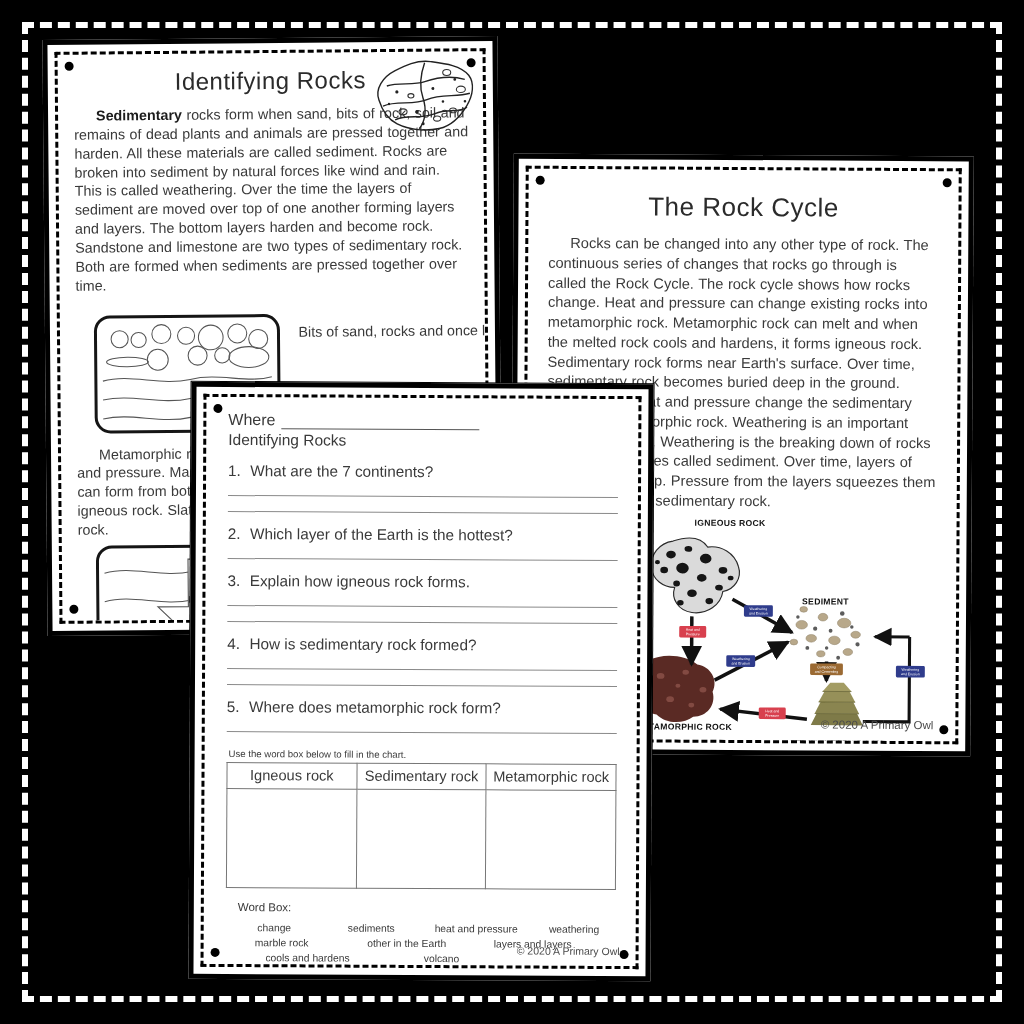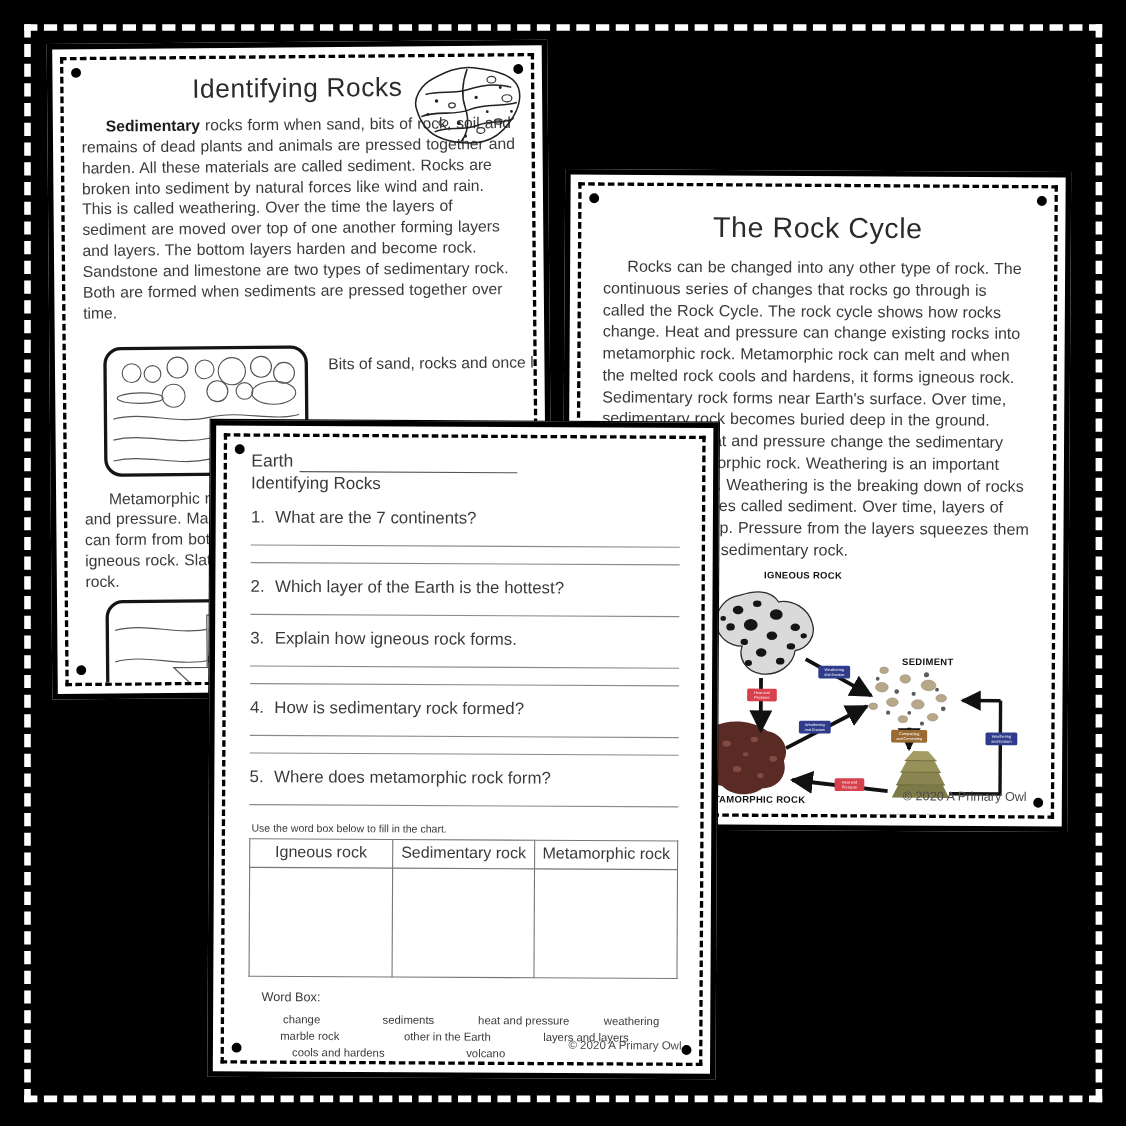--- a/index.html
+++ b/index.html
@@ -420,39 +420,39 @@
             <g>
               <rect x="384" y="150" width="30" height="12" rx="1.5" fill="#2F3C8C"></rect>
               <text x="399" y="155">Weathering</text>
                 <text x="399" y="159.6">and Erosion</text>
             </g>
           </g>
         </svg>
 
         <span class="cyc-label" style="left:168px;top:2px;">IGNEOUS ROCK</span>
         <span class="cyc-label" style="left:22px;top:62px;">MAGMA</span>
-        <span class="cyc-label" style="left:294px;top:80px;">SEDIMENT</span>
+        <span class="cyc-label" style="left:276px;top:80px;">SEDIMENT</span>
         <span class="cyc-label" style="left:110px;top:206px;">METAMORPHIC ROCK</span>
         <span class="cyc-label" style="left:264px;top:222px;">SEDIMENTARY ROCK</span>
       </div>
 
       <div class="copyright">© 2020 A Primary Owl</div>
     </div>
   </div>
 
   <div class="page" id="page3">
     <div class="page-inner">
       <span class="corner-dot cd-tl"></span>
       <span class="corner-dot cd-bl"></span>
       <span class="corner-dot cd-br"></span>
 
       <div class="ws-body">
 
         <div class="name-row">
-          <span>Earth</span>
+          <span>Where</span>
           <span class="name-line"></span>
         </div>
         <div class="ws-sub">Identifying Rocks</div>
 
         <div class="q">
           <span class="num">1.</span>
           <span>What are the 7 continents?</span>
         </div>
         <div class="ansline"></div>
         <div class="ansline"></div>

